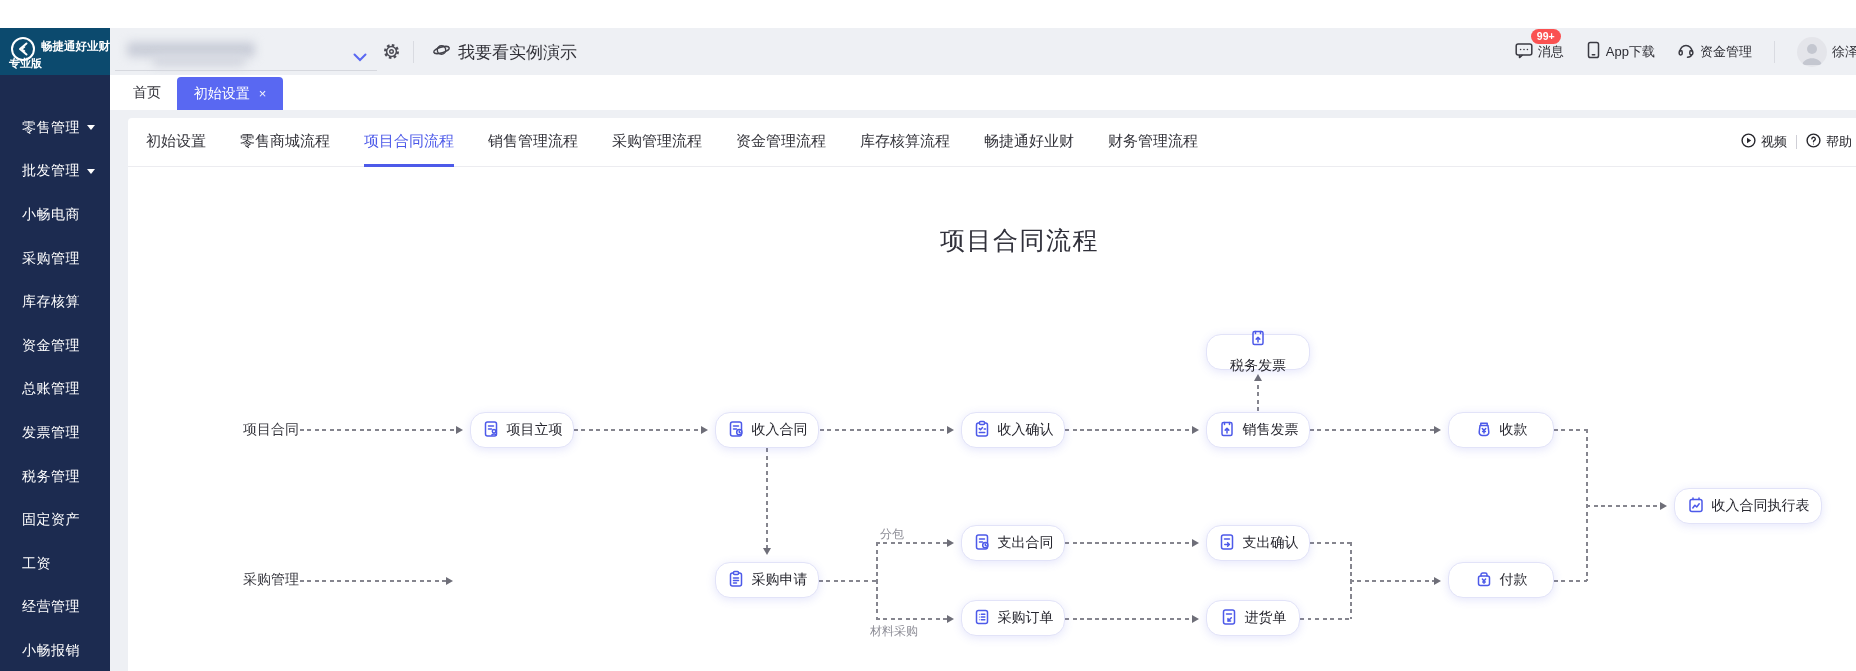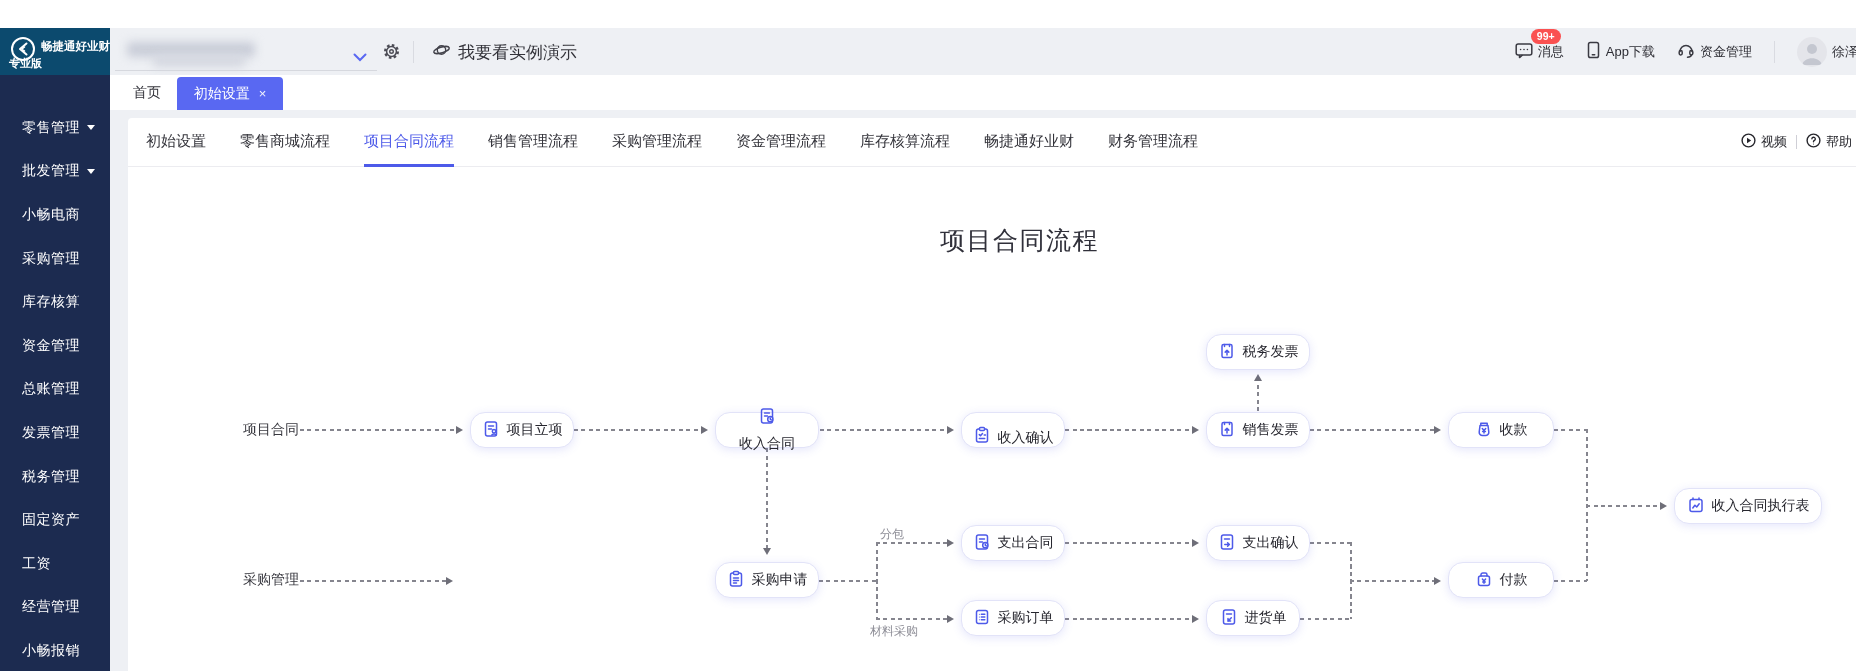--- a/index.html
+++ b/index.html
@@ -260,46 +260,46 @@
 
         <div class="fnode" style="left:342px;top:246px;width:104px;">
           <span><svg width="18" height="18" viewBox="0 0 18 18" fill="none" stroke="#4d5ae9" stroke-width="1.5" stroke-linecap="round" stroke-linejoin="round">
                 <rect x="3.5" y="2" width="11" height="14" rx="2"></rect>
                 <path d="M6.5 6 h5 M6.5 9 h3"></path>
                 <circle cx="12" cy="11.3" r="1.7" fill="#fff"></circle>
                 <path d="M9.8 15 c.4-1.4 4-1.4 4.4 0"></path>
               </svg></span>
           <span>项目立项</span>
         </div>
-        <div class="fnode" style="left:587px;top:246px;width:104px;flex-direction:column;">
+        <div class="fnode" style="left:587px;top:246px;width:104px;">
           <span><svg width="18" height="18" viewBox="0 0 18 18" fill="none" stroke="#4d5ae9" stroke-width="1.5" stroke-linecap="round" stroke-linejoin="round">
                 <rect x="3.5" y="2" width="11" height="14" rx="2"></rect>
                 <path d="M6.5 6 h5 M6.5 9 h3"></path>
                 <circle cx="12.3" cy="12.2" r="2.6" fill="#fff"></circle>
                 <path d="M12.3 11 v1.3 l1 .6"></path>
               </svg></span>
           <span>收入合同</span>
         </div>
-        <div class="fnode" style="left:833px;top:246px;width:104px;align-items:flex-end;">
+        <div class="fnode" style="left:833px;top:246px;width:104px;">
           <span><svg width="18" height="18" viewBox="0 0 18 18" fill="none" stroke="#4d5ae9" stroke-width="1.5" stroke-linecap="round" stroke-linejoin="round">
                 <rect x="3.5" y="3" width="11" height="13" rx="2"></rect>
                 <rect x="6.5" y="1.5" width="5" height="3" rx="1" fill="#fff"></rect>
                 <path d="M6.3 8.6 l1.2 1.2 2-2.3 M11.2 9 h1.3 M6.3 12.5 h5.4"></path>
               </svg></span>
           <span>收入确认</span>
         </div>
         <div class="fnode" style="left:1078px;top:246px;width:104px;">
           <span><svg width="18" height="18" viewBox="0 0 18 18" fill="none" stroke="#4d5ae9" stroke-width="1.5" stroke-linecap="round" stroke-linejoin="round">
                 <rect x="4" y="2.5" width="10" height="13" rx="1.5"></rect>
                 <path d="M6.5 2.5 v2 M11.5 2.5 v2"></path>
                 <path d="M9 13 V8.3 m0 0 l-1.8 1.8 M9 8.3 l1.8 1.8"></path>
               </svg></span>
           <span>销售发票</span>
         </div>
-        <div class="fnode" style="left:1078px;top:168px;width:104px;">
+        <div class="fnode" style="left:1078px;top:168px;width:104px;flex-direction:column;">
           <span><svg width="18" height="18" viewBox="0 0 18 18" fill="none" stroke="#4d5ae9" stroke-width="1.5" stroke-linecap="round" stroke-linejoin="round">
                 <rect x="4" y="2.5" width="10" height="13" rx="1.5"></rect>
                 <path d="M6.5 2.5 v2 M11.5 2.5 v2"></path>
                 <path d="M9 13 V8.3 m0 0 l-1.8 1.8 M9 8.3 l1.8 1.8"></path>
               </svg></span>
           <span>税务发票</span>
         </div>
         <div class="fnode" style="left:1320px;top:246px;width:106px;">
           <span><svg width="18" height="18" viewBox="0 0 18 18" fill="none" stroke="#4d5ae9" stroke-width="1.5" stroke-linecap="round" stroke-linejoin="round">
                 <path d="M5 5.5 h8 l.8 6.5 a3.2 3.2 0 0 1 -3.2 3.5 h-3.2 A3.2 3.2 0 0 1 4.2 12 Z"></path>

